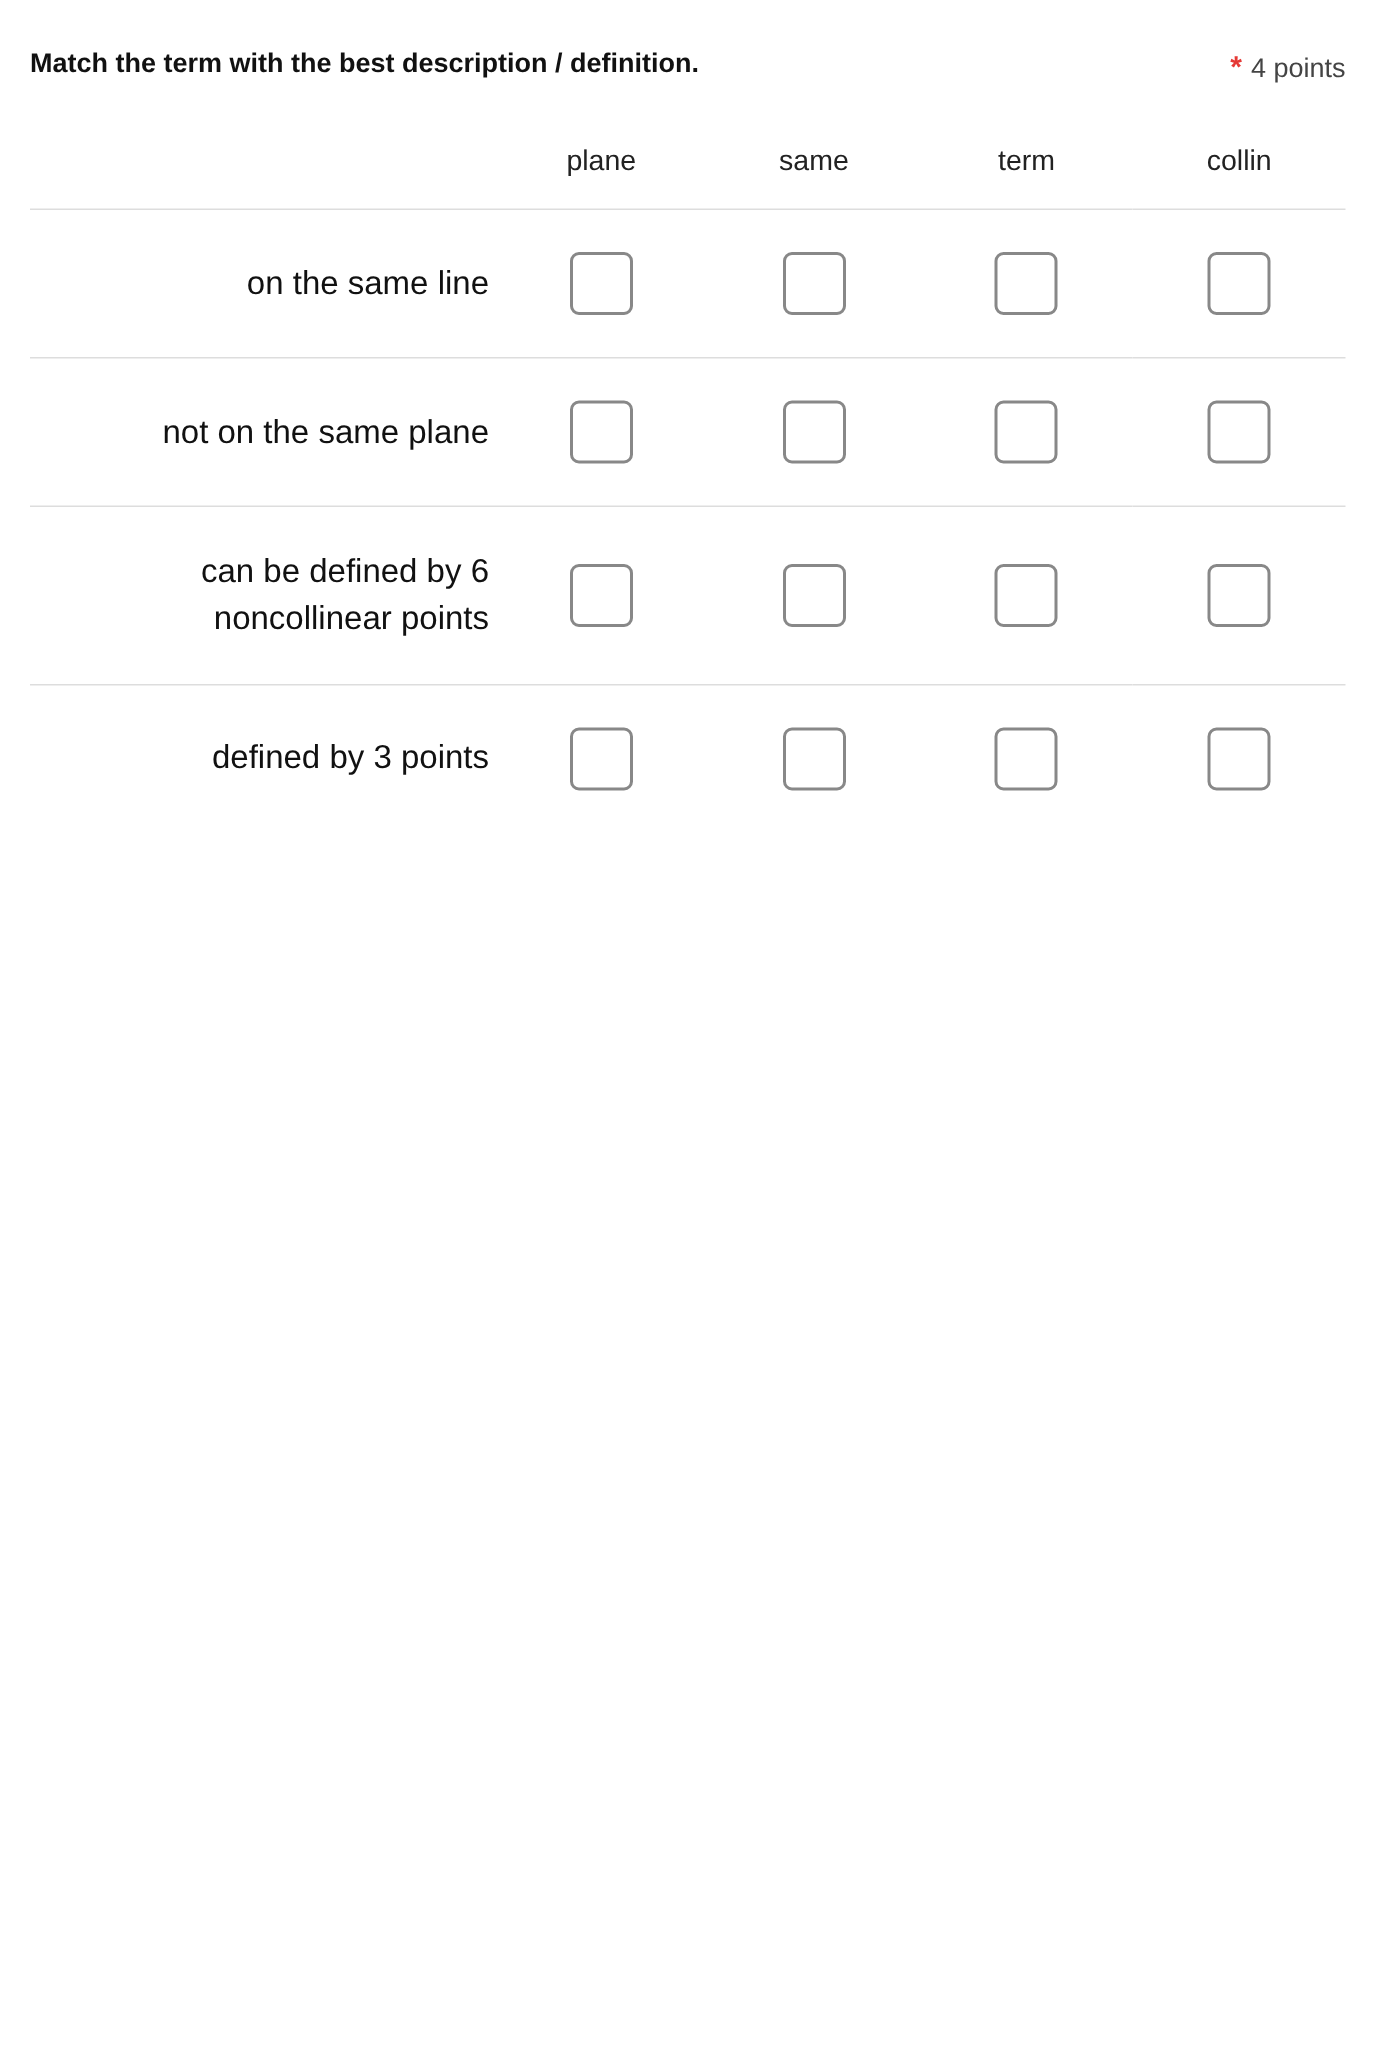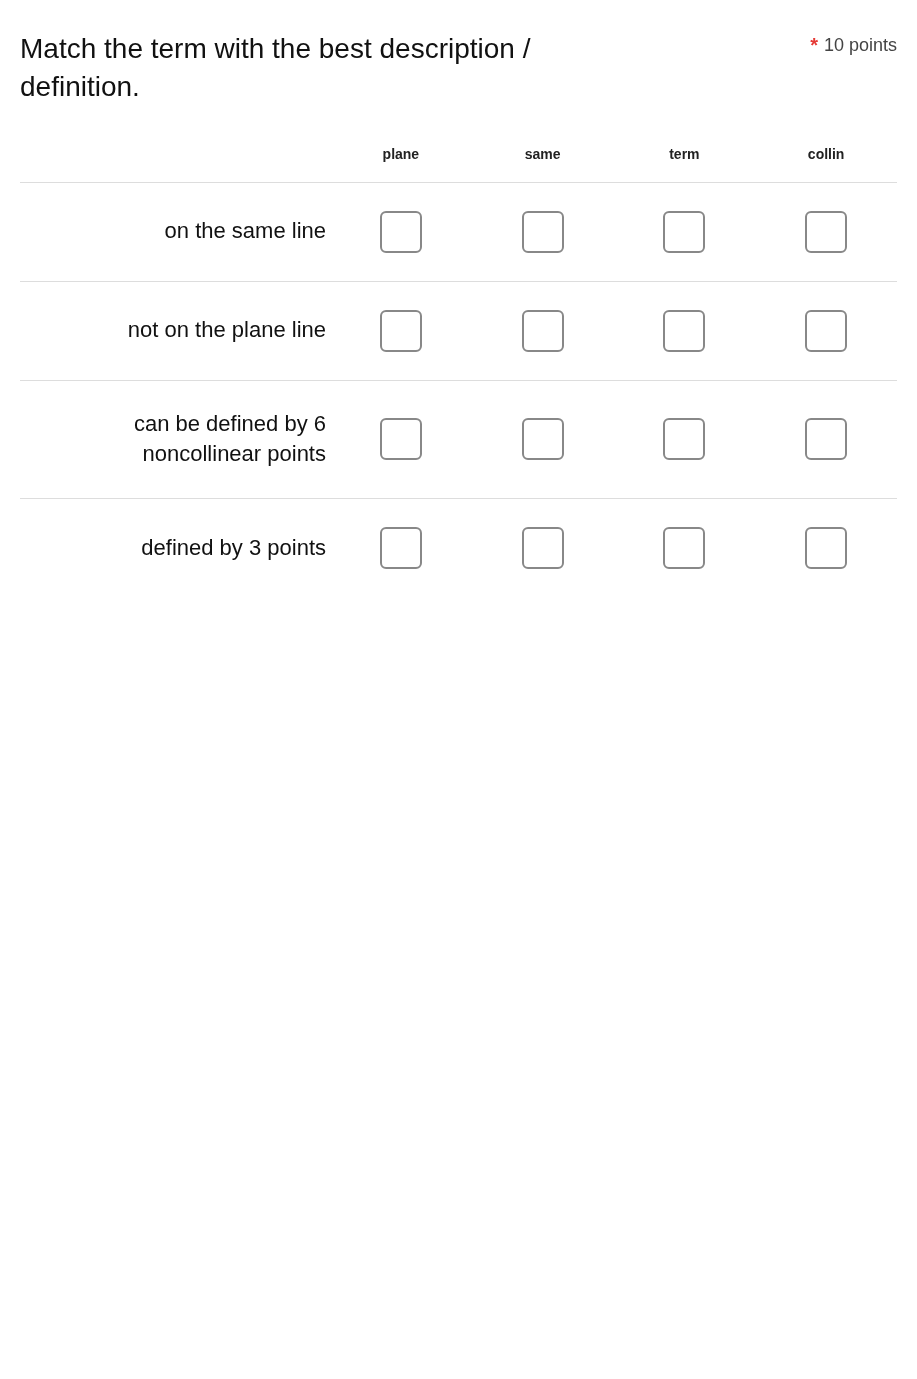--- a/index.html
+++ b/index.html
@@ -18,22 +18,22 @@
     }
 
     .header {
       display: flex;
       justify-content: space-between;
       align-items: flex-start;
       margin-bottom: 30px;
     }
 
     .question-title {
-      font-size: 28px;
-      font-weight: 400;
+      font-size: 18px;
+      font-weight: 700;
       max-width: 560px;
       line-height: 1.35;
     }
 
     .points-badge {
       display: flex;
       align-items: center;
       gap: 6px;
       font-size: 18px;
       color: #444;
@@ -48,22 +48,22 @@
     }
 
     .match-table {
       width: 100%;
       border-collapse: collapse;
       table-layout: fixed;
     }
 
     .match-table thead tr th {
       text-align: center;
-      font-size: 14px;
-      font-weight: 700;
+      font-size: 19px;
+      font-weight: 400;
       padding: 10px 4px 20px 4px;
       color: #222;
     }
 
     .match-table thead tr th:first-child {
       width: 310px;
       text-align: left;
     }
 
     .match-table tbody tr {
@@ -112,21 +112,21 @@
       overflow: hidden;
     }
   </style>
 </head>
 <body>
 
 <div class="header">
   <div class="question-title">Match the term with the best description / definition.</div>
   <div class="points-badge">
     <span class="required-star">*</span>
-    <span>10 points</span>
+    <span>4 points</span>
   </div>
 </div>
 
 <table class="match-table">
   <thead>
     <tr>
       <th></th>
       <th>plane</th>
       <th>same</th>
       <th>term</th>
@@ -151,21 +151,21 @@
           <input type="checkbox" class="checkbox-cell" style="">
         </div>
       </td>
       <td class="col-collin">
         <div class="checkbox-wrap">
           <input type="checkbox" class="checkbox-cell" style="">
         </div>
       </td>
     </tr>
     <tr>
-      <td>not on the plane line</td>
+      <td>not on the same plane</td>
       <td>
         <div class="checkbox-wrap">
           <input type="checkbox" class="checkbox-cell" style="">
         </div>
       </td>
       <td>
         <div class="checkbox-wrap">
           <input type="checkbox" class="checkbox-cell" style="">
         </div>
       </td>

